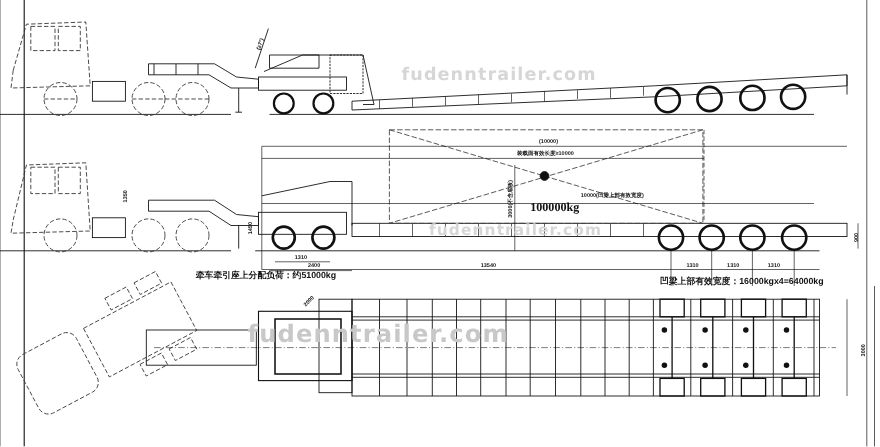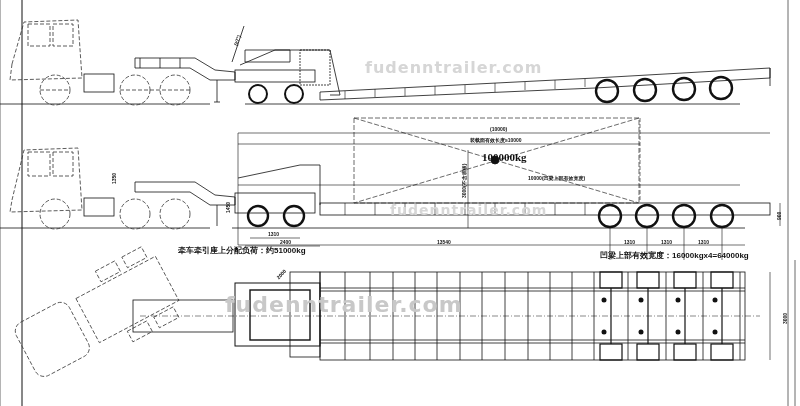--- a/index.html
+++ b/index.html
@@ -207,21 +207,21 @@
 </svg>
 
 <div class="watermark" style="left:365px;top:58px;font-size:16px;">fudenntrailer.com</div>
 <div class="watermark" style="left:390px;top:202px;font-size:14px;">fudenntrailer.com</div>
 <div class="watermark" style="left:225px;top:292px;font-size:22px;color:#c8c8c8;">fudenntrailer.com</div>
 
 <div class="lbl small" style="left:232px;top:38px;transform:rotate(-70deg);">(≥7°)</div>
 
 <div class="lbl small" style="left:490px;top:127px;">(10000)</div>
 <div class="lbl small" style="left:470px;top:138px;">装载面有效长度≥10000</div>
-<div class="lbl big" style="left:482px;top:152px;font-family:'Liberation Serif',serif;">100000kg</div>
+<div class="lbl big" style="left:482px;top:184px;font-family:'Liberation Serif',serif;">100000kg</div>
 <div class="lbl small vert" style="left:462px;top:198px;">3000(不含底板)</div>
 <div class="lbl small" style="left:528px;top:176px;">10000(凹梁上部有效宽度)</div>
 
 <div class="lbl small vert" style="left:112px;top:184px;">1350</div>
 <div class="lbl small vert" style="left:226px;top:213px;">1450</div>
 <div class="lbl small" style="left:268px;top:232px;">1310</div>
 <div class="lbl small" style="left:280px;top:240px;">2400</div>
 <div class="lbl small" style="left:437px;top:240px;">13540</div>
 <div class="lbl small" style="left:624px;top:240px;">1310</div>
 <div class="lbl small" style="left:661px;top:240px;">1310</div>

